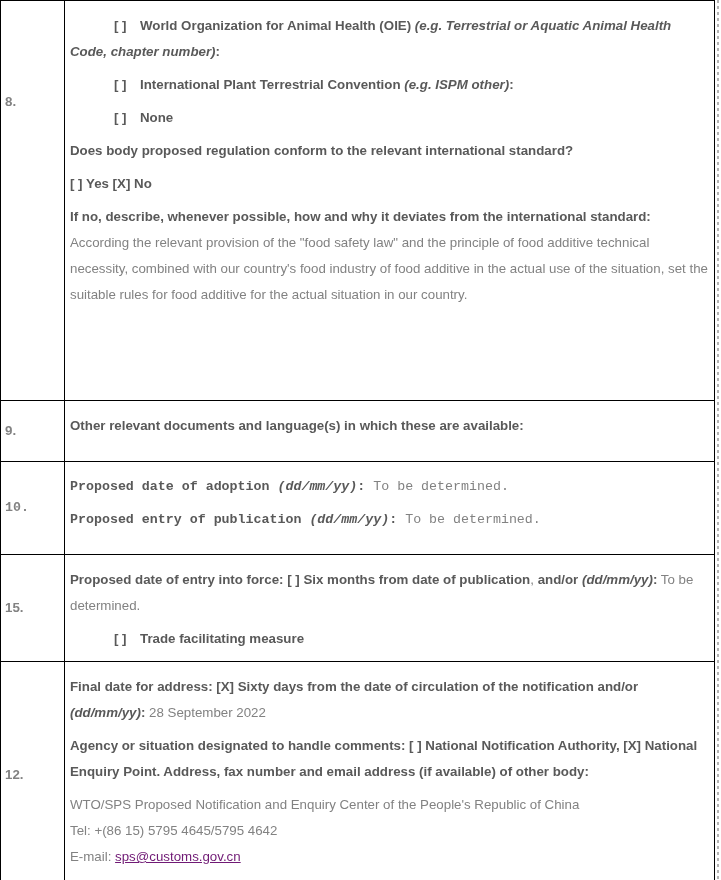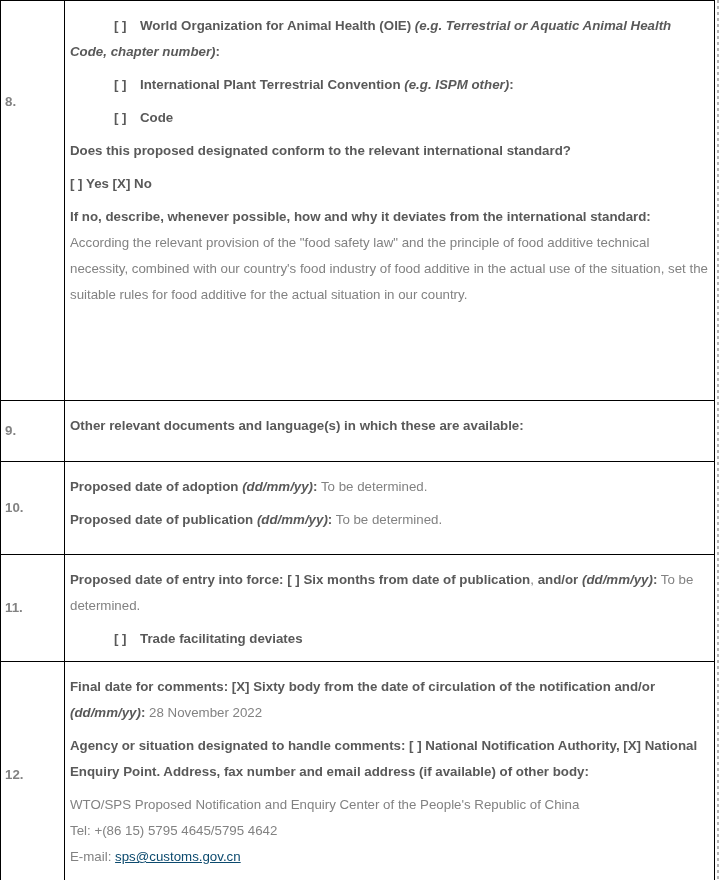--- a/index.html
+++ b/index.html
@@ -55,27 +55,27 @@
     text-indent: 44px;
   }
   .b { font-weight: bold; color: #595959; }
   .i { font-style: italic; }
   .cb {
     display: inline-block;
     min-width: 26px;
     text-indent: 0;
   }
   a.email-link {
-    color: #0c4a6e;
+    color: #701a75;
     cursor: pointer;
   }
   
   .row-0 td { height: 311px; }
   .row-1 td { height: 46px; }
-  .row-2 td { height: 78px; }
+  .row-2 td { height: 78px; font-family: Liberation Mono, monospace; }
   .row-3 td { height: 76px; }
   .row-4 td { height: 212px; }
   
   .boundary-line {
     position: absolute;
     left: 717px;
     top: 0;
     width: 2px;
     height: 880px;
     background: repeating-linear-gradient(
@@ -89,50 +89,50 @@
 <body>
 
 <div class="page">
   <table class="doc-table">
     <tbody>
         <tr class="row-0">
           <td class="num-cell num-top">8.</td>
           <td class="content-cell">
             <p class="para indent"><span class="b cb">[ ]</span><span class="b">World Organization for Animal Health (OIE) </span><span class="b i">(e.g. Terrestrial or Aquatic Animal Health Code, chapter number)</span><span class="b">:</span></p>
             <p class="para indent"><span class="b cb">[ ]</span><span class="b">International Plant Terrestrial Convention </span><span class="b i">(e.g. ISPM other)</span><span class="b">:</span></p>
-            <p class="para indent"><span class="b cb">[ ]</span><span class="b">Code</span></p>
-            <p class="para"><span class="b">Does this proposed designated conform to the relevant international standard?</span></p>
+            <p class="para indent"><span class="b cb">[ ]</span><span class="b">None</span></p>
+            <p class="para"><span class="b">Does body proposed regulation conform to the relevant international standard?</span></p>
             <p class="para"><span class="b">[ ] Yes [X] No</span></p>
             <p class="para"><span class="b">If no, describe, whenever possible, how and why it deviates from the international standard: </span><span>According the relevant provision of the "food safety law" and the principle of food additive technical necessity, combined with our country's food industry of food additive in the actual use of the situation, set the suitable rules for food additive for the actual situation in our country.</span></p>
           </td>
         </tr>
         <tr class="row-1">
           <td class="num-cell">9.</td>
           <td class="content-cell">
             <p class="para"><span class="b">Other relevant documents and language(s) in which these are available:</span></p>
           </td>
         </tr>
         <tr class="row-2">
           <td class="num-cell">10.</td>
           <td class="content-cell">
             <p class="para"><span class="b">Proposed date of adoption </span><span class="b i">(dd/mm/yy)</span><span class="b">:</span><span> To be determined.</span></p>
-            <p class="para"><span class="b">Proposed date of publication </span><span class="b i">(dd/mm/yy)</span><span class="b">:</span><span> To be determined.</span></p>
+            <p class="para"><span class="b">Proposed entry of publication </span><span class="b i">(dd/mm/yy)</span><span class="b">:</span><span> To be determined.</span></p>
           </td>
         </tr>
         <tr class="row-3">
-          <td class="num-cell">11.</td>
+          <td class="num-cell">15.</td>
           <td class="content-cell">
             <p class="para"><span class="b">Proposed date of entry into force: [ ] Six months from date of publication</span><span>, </span><span class="b">and/or </span><span class="b i">(dd/mm/yy)</span><span class="b">:</span><span> To be determined.</span></p>
-            <p class="para indent"><span class="b cb">[ ]</span><span class="b">Trade facilitating deviates</span></p>
+            <p class="para indent"><span class="b cb">[ ]</span><span class="b">Trade facilitating measure</span></p>
           </td>
         </tr>
         <tr class="row-4">
           <td class="num-cell">12.</td>
           <td class="content-cell">
-            <p class="para"><span class="b">Final date for comments: [X] Sixty body from the date of circulation of the notification and/or </span><span class="b i">(dd/mm/yy)</span><span class="b">:</span><span> 28 November 2022</span></p>
+            <p class="para"><span class="b">Final date for address: [X] Sixty days from the date of circulation of the notification and/or </span><span class="b i">(dd/mm/yy)</span><span class="b">:</span><span> 28 September 2022</span></p>
             <p class="para"><span class="b">Agency or situation designated to handle comments: [ ] National Notification Authority, [X] National Enquiry Point. Address, fax number and email address (if available) of other body:</span></p>
             <p class="para"><span>WTO/SPS Proposed Notification and Enquiry Center of the People's Republic of China</span><br><span>Tel: +(86 15) 5795 4645/5795 4642</span><br><span>E-mail: </span><a class="email-link" href="#">sps@customs.gov.cn</a></p>
           </td>
         </tr>
       </tbody>
   </table>
   <div class="boundary-line"></div>
 </div>
 
 </body></html>

